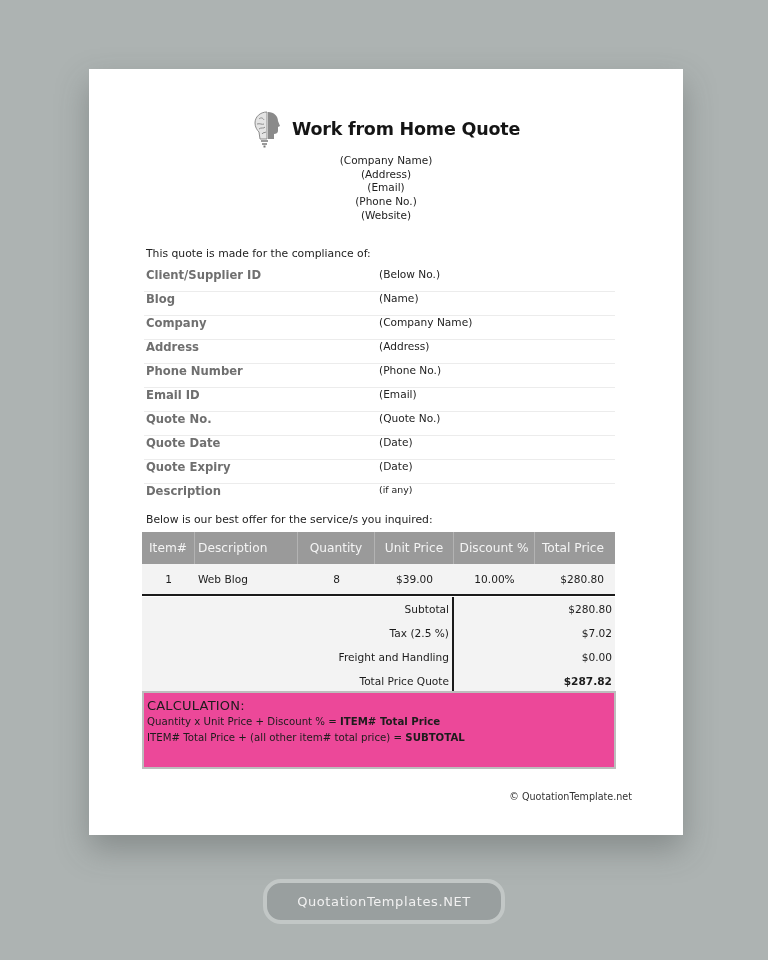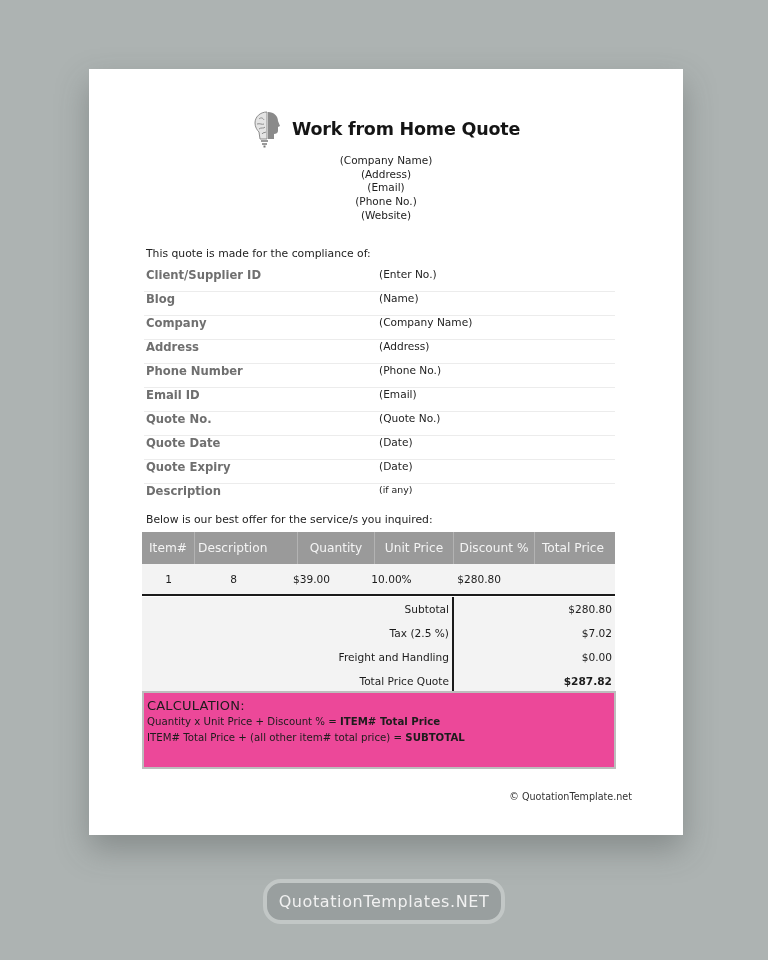--- a/index.html
+++ b/index.html
@@ -105,21 +105,21 @@
       position: absolute; right: 51px; top: 722px;
       font-size: 9.6px; color: #333;
     }
     .brand-badge {
       position: absolute; left: 263px; top: 879px;
       width: 242px; height: 45px;
       border-radius: 18px;
       background: #999f9f;
       border: 4px solid #c2c7c6;
       display: flex; align-items: center; justify-content: center;
-      color: #f1f1f1; font-size: 16px; letter-spacing: 0.6px;
+      color: #f1f1f1; font-size: 13px; letter-spacing: 0.6px;
     }
   </style>
 </head>
 <body>
 
 <div class="page">
 
   <div class="header">
     <div class="title-row">
       <svg class="logo" viewBox="0 0 32 38">
@@ -139,21 +139,21 @@
       <div>(Phone No.)</div>
       <div>(Website)</div>
     </div>
   </div>
 
   <div class="intro">This quote is made for the compliance of:</div>
 
   <div class="fields">
     <div class="field-row">
       <div class="field-label">Client/Supplier ID</div>
-      <div class="field-value">(Enter No.)</div>
+      <div class="field-value">(Below No.)</div>
     </div>
     <div class="field-row">
       <div class="field-label">Blog</div>
       <div class="field-value">(Name)</div>
     </div>
     <div class="field-row">
       <div class="field-label">Company</div>
       <div class="field-value">(Company Name)</div>
     </div>
     <div class="field-row">
@@ -192,20 +192,21 @@
     <div class="items-head">
       <div class="c c1">Item#</div>
       <div class="c c2">Description</div>
       <div class="c c3">Quantity</div>
       <div class="c c4">Unit Price</div>
       <div class="c c5">Discount %</div>
       <div class="c c6">Total Price</div>
     </div>
     <div class="items-row">
       <div class="c c1">1</div>
+      <div class="c c2">Web Blog</div>
       <div class="c c3">8</div>
       <div class="c c4">$39.00</div>
       <div class="c c5">10.00%</div>
       <div class="c c6">$280.80</div>
     </div>
   </div>
 
   <div class="totals">
     <div class="totals-row">
       <div class="t-label">Subtotal</div>

